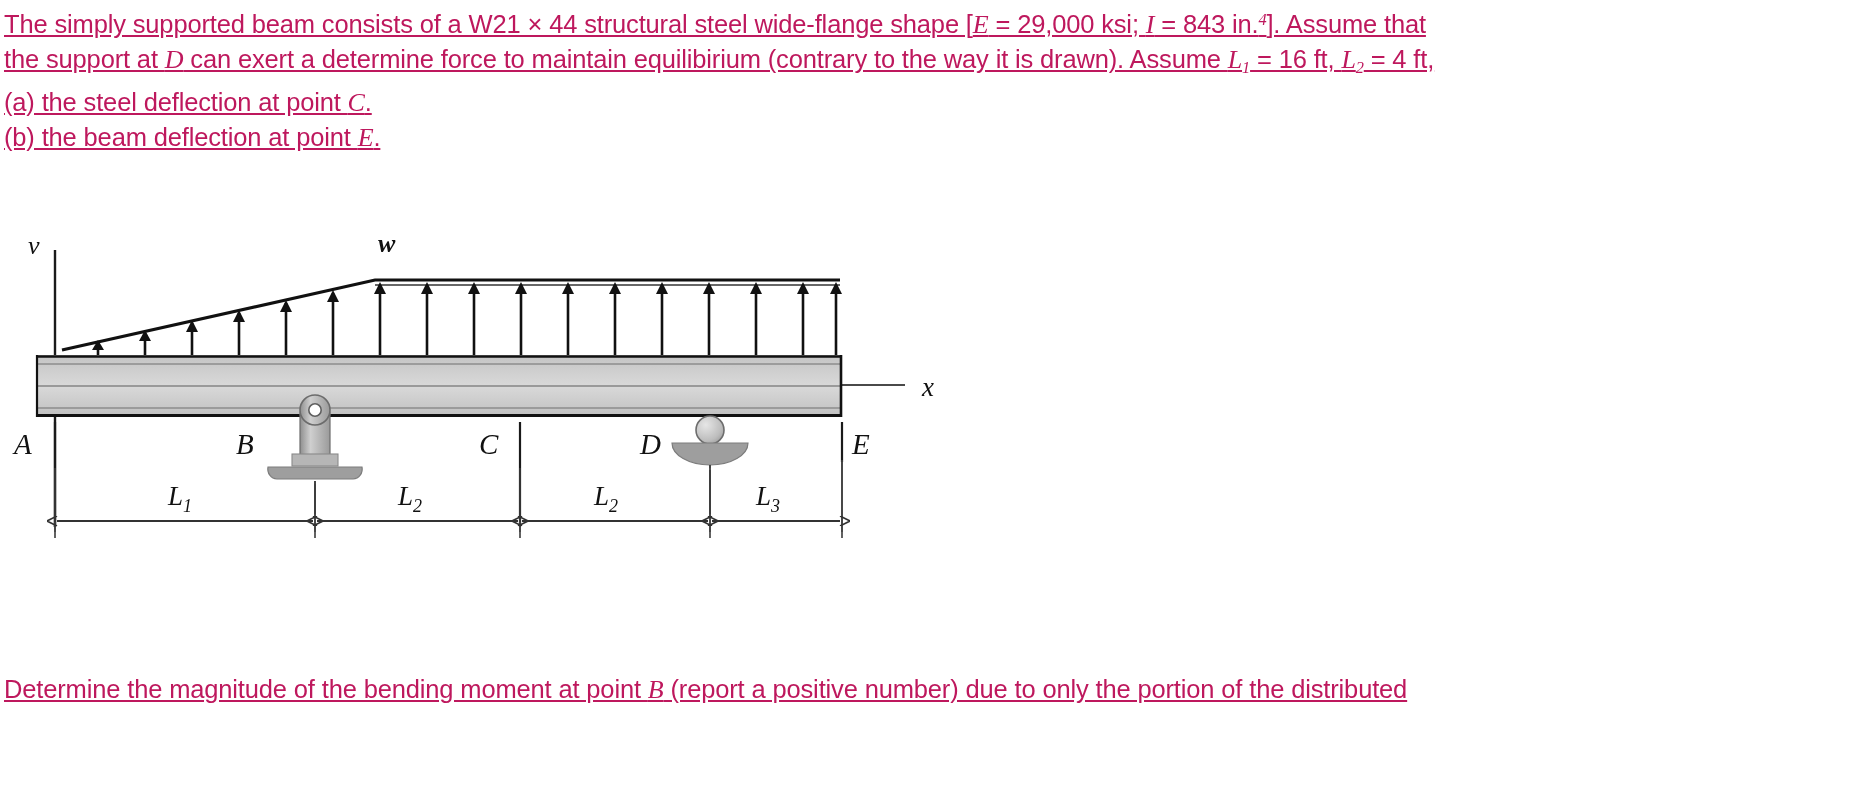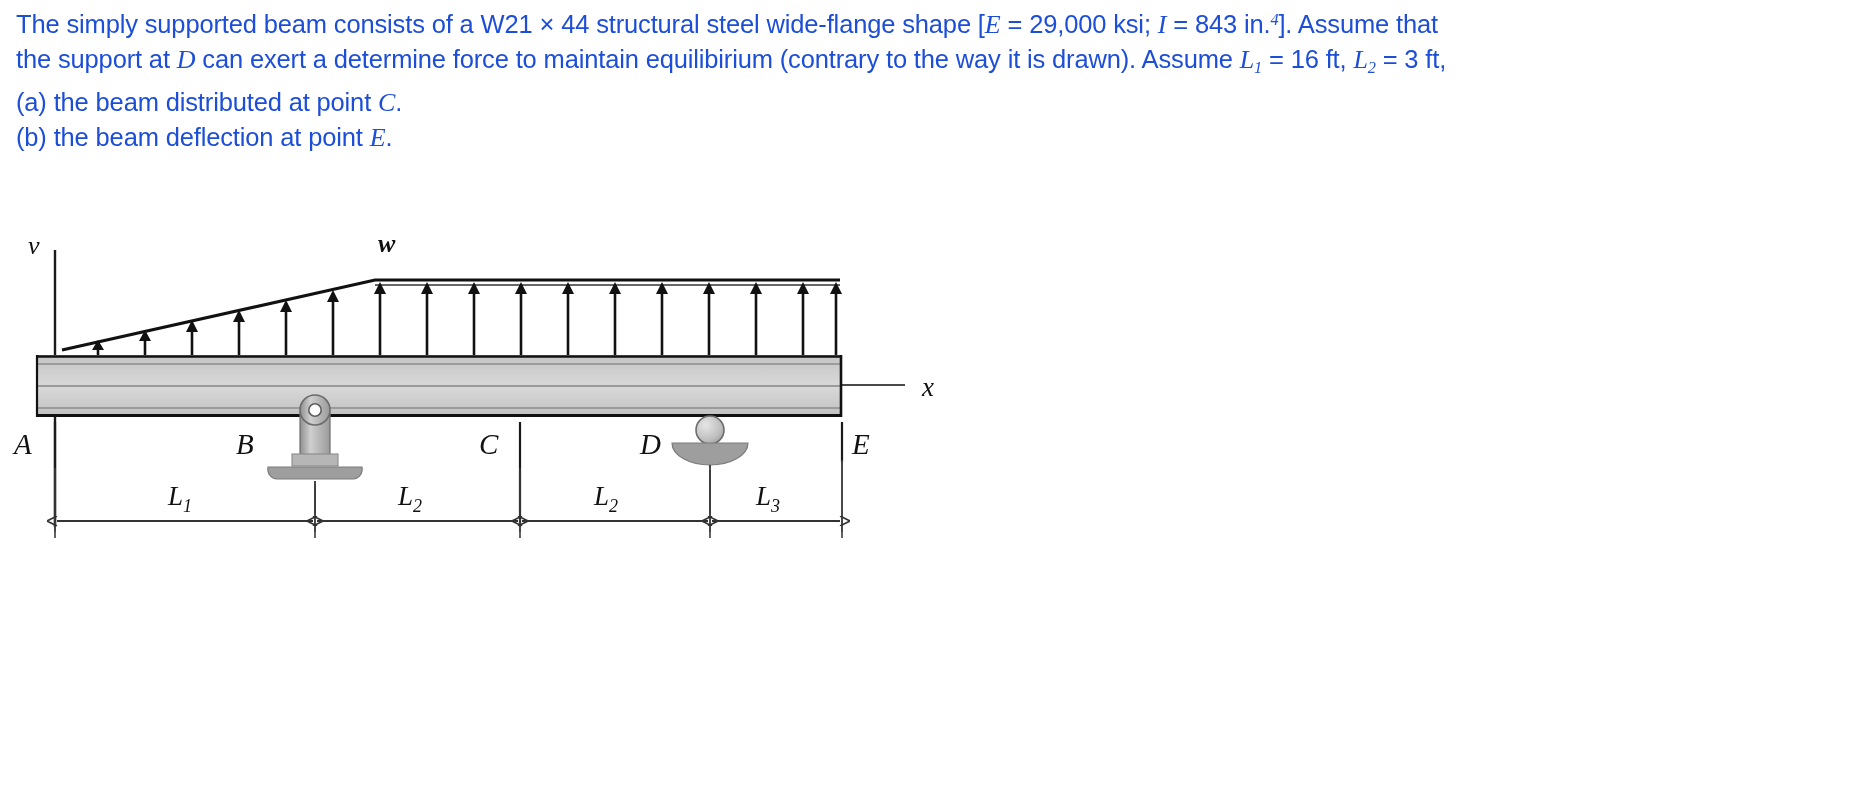--- a/index.html
+++ b/index.html
@@ -14,26 +14,27 @@
     color: #20303c;
     overflow: hidden;
   }
   .page {
     position: relative;
     width: 1865px;
     height: 798px;
   }
   .prose {
     position: absolute;
-    left: 16px;
+    left: 4px;
     font-size: 25.5px;
     line-height: 34px;
-    color: #1d4ed8;
+    color: #be185d;
     letter-spacing: -0.15px;
     white-space: nowrap;
+    text-decoration: underline;
   }
   #intro-block { top: 3px; }
   #question-block { top: 672px; }
   .prose .ln { display: block; }
   i, .it {
     font-family: "Liberation Serif", serif;
     font-style: italic;
     font-size: 26px;
   }
   sub, sup {
@@ -52,22 +53,22 @@
   }
   svg { display: block; }
 </style>
 </head>
 <body>
 
 <div class="page">
 
   <div class="prose" id="intro-block">
     <span class="ln"><span>The simply supported beam consists of a W21 × 44 structural steel wide-flange shape [</span><i>E</i><span> = 29,000 ksi; </span><i>I</i><span> = 843 in.</span><sup>4</sup><span>]. Assume that</span></span>
-    <span class="ln"><span>the support at </span><i>D</i><span> can exert a determine force to maintain equilibirium (contrary to the way it is drawn). Assume </span><i>L</i><sub>1</sub><span> = 16 ft, </span><i>L</i><sub>2</sub><span> = 3 ft,</span></span>
-    <span class="ln"><span>(a) the beam distributed at point </span><i>C</i><span>.</span></span>
+    <span class="ln"><span>the support at </span><i>D</i><span> can exert a determine force to maintain equilibirium (contrary to the way it is drawn). Assume </span><i>L</i><sub>1</sub><span> = 16 ft, </span><i>L</i><sub>2</sub><span> = 4 ft,</span></span>
+    <span class="ln"><span>(a) the steel deflection at point </span><i>C</i><span>.</span></span>
     <span class="ln"><span>(b) the beam deflection at point </span><i>E</i><span>.</span></span>
   </div>
 
   <div class="fig">
     <svg width="1000" height="420" viewBox="0 0 1000 420" xmlns="http://www.w3.org/2000/svg">
       <defs>
         <linearGradient id="flangeTop" x1="0" y1="0" x2="0" y2="1">
           <stop offset="0%" stop-color="#9a9a9a"></stop>
           <stop offset="45%" stop-color="#d3d3d3"></stop>
           <stop offset="100%" stop-color="#bdbdbd"></stop>
@@ -254,15 +255,16 @@
       <g font-family="Liberation Serif, serif" font-style="italic" font-size="27" fill="#111111">
         <text x="168" y="283"><tspan>L</tspan><tspan font-size="18" dy="7">1</tspan></text>
         <text x="398" y="283"><tspan>L</tspan><tspan font-size="18" dy="7">2</tspan></text>
         <text x="594" y="283"><tspan>L</tspan><tspan font-size="18" dy="7">2</tspan></text>
         <text x="756" y="283"><tspan>L</tspan><tspan font-size="18" dy="7">3</tspan></text>
       </g>
     </svg>
   </div>
 
   <div class="prose" id="question-block">
+    <span class="ln"><span>Determine the magnitude of the bending moment at point </span><i>B</i><span> (report a positive number) due to only the portion of the distributed</span></span>
   </div>
 
 </div>
 
 </body></html>

